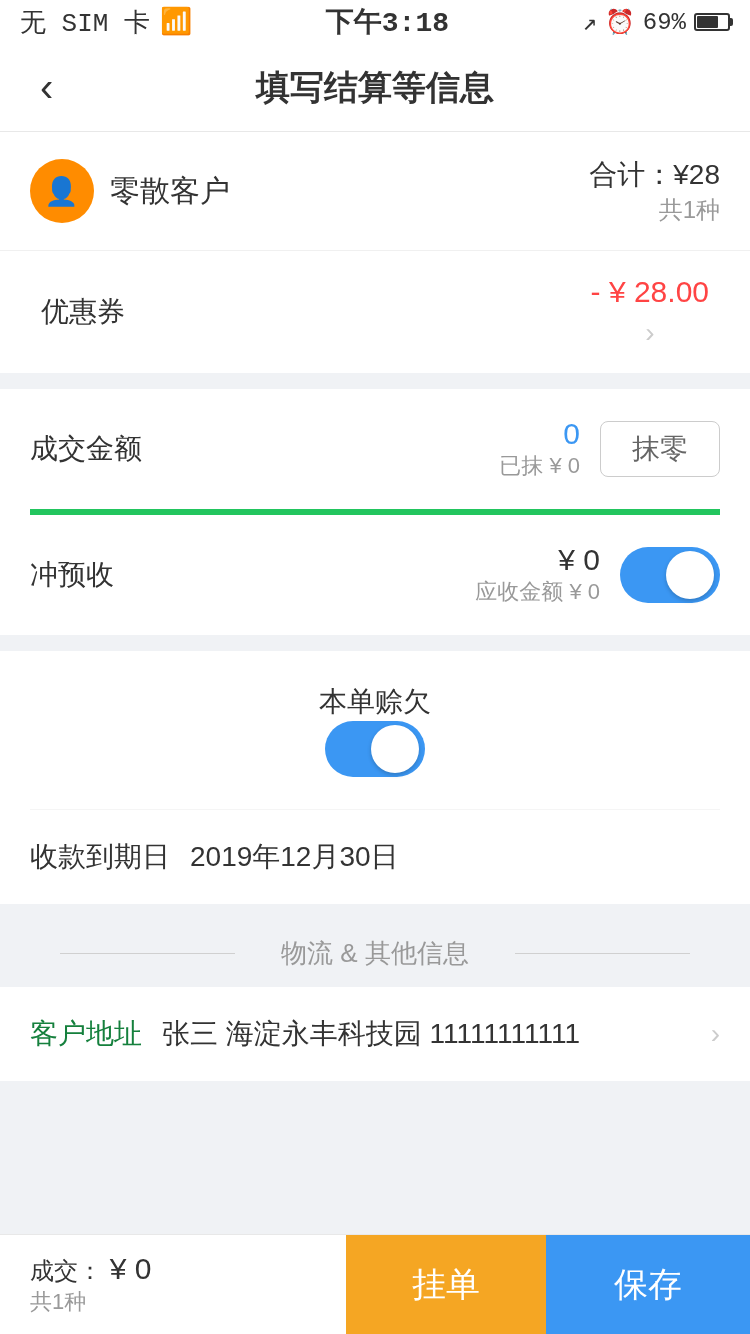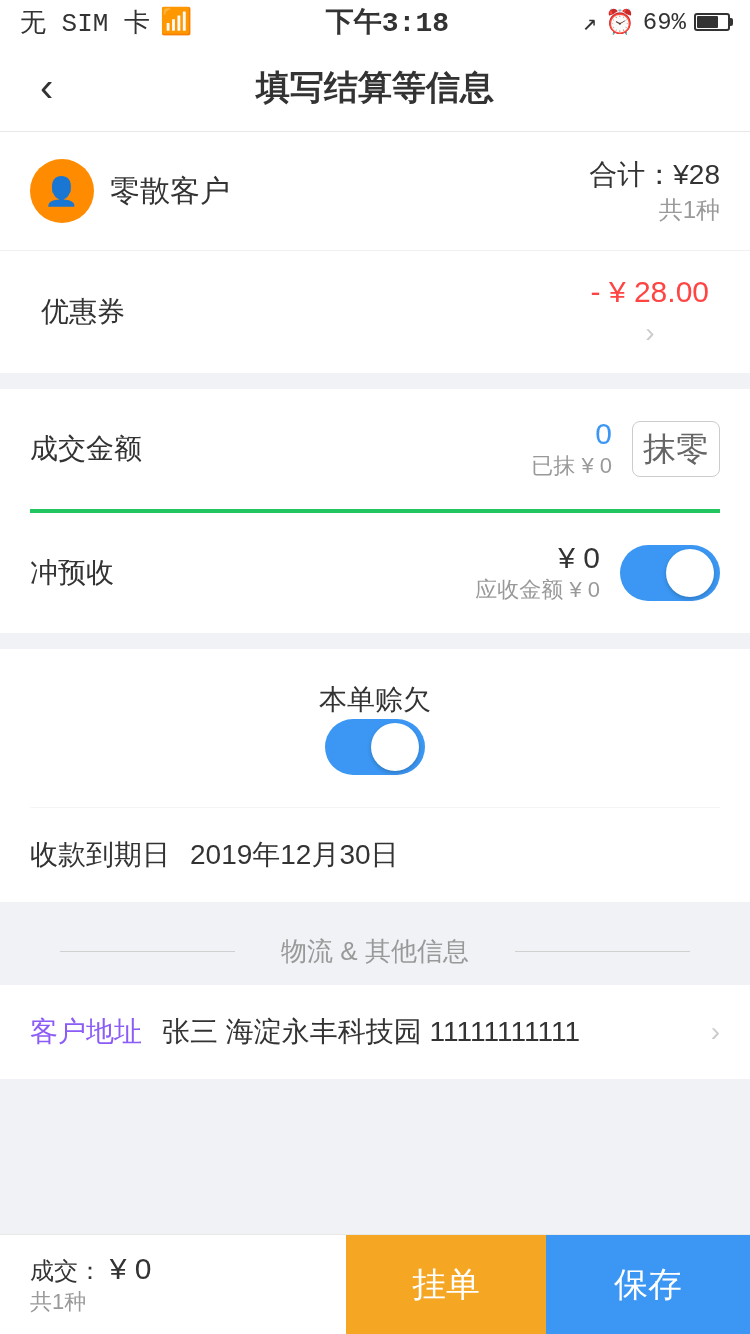--- a/index.html
+++ b/index.html
@@ -145,21 +145,21 @@
     .deal-section {
       background: #fff;
       margin-bottom: 16px;
       padding: 0 30px;
     }
     .deal-row {
       padding: 28px 0;
       display: flex;
       align-items: center;
       justify-content: space-between;
-      border-bottom: 4px solid #22c55e;
+      border-bottom: 6px solid #22c55e;
     }
     .deal-row:last-child { border-bottom: none; }
     .deal-label {
       font-size: 28px;
       color: #333;
     }
     .deal-right {
       display: flex;
       align-items: center;
       gap: 20px;
@@ -168,27 +168,27 @@
     .deal-amount {
       font-size: 30px;
       color: #3b97f3;
       font-weight: 500;
     }
     .deal-sub {
       font-size: 22px;
       color: #999;
     }
     .round-zero-btn {
-      width: 88px;
+      width: 120px;
       height: 56px;
       border: 1px solid #ccc;
       border-radius: 8px;
       background: #fff;
       color: #666;
-      font-size: 33px;
+      font-size: 28px;
       display: flex;
       align-items: center;
       justify-content: center;
       cursor: pointer;
     }
 
     
     .prepay-amount {
       font-size: 30px;
       color: #333;
@@ -279,21 +279,21 @@
       align-items: center;
       justify-content: space-between;
     }
     .address-left {
       display: flex;
       align-items: flex-start;
       gap: 20px;
     }
     .address-label {
       font-size: 28px;
-      color: #8b5cf6;
+      color: #15803d;
       flex-shrink: 0;
     }
     .address-value {
       font-size: 28px;
       color: #333;
     }
 
     
     .bottom-bar {
       position: fixed;

